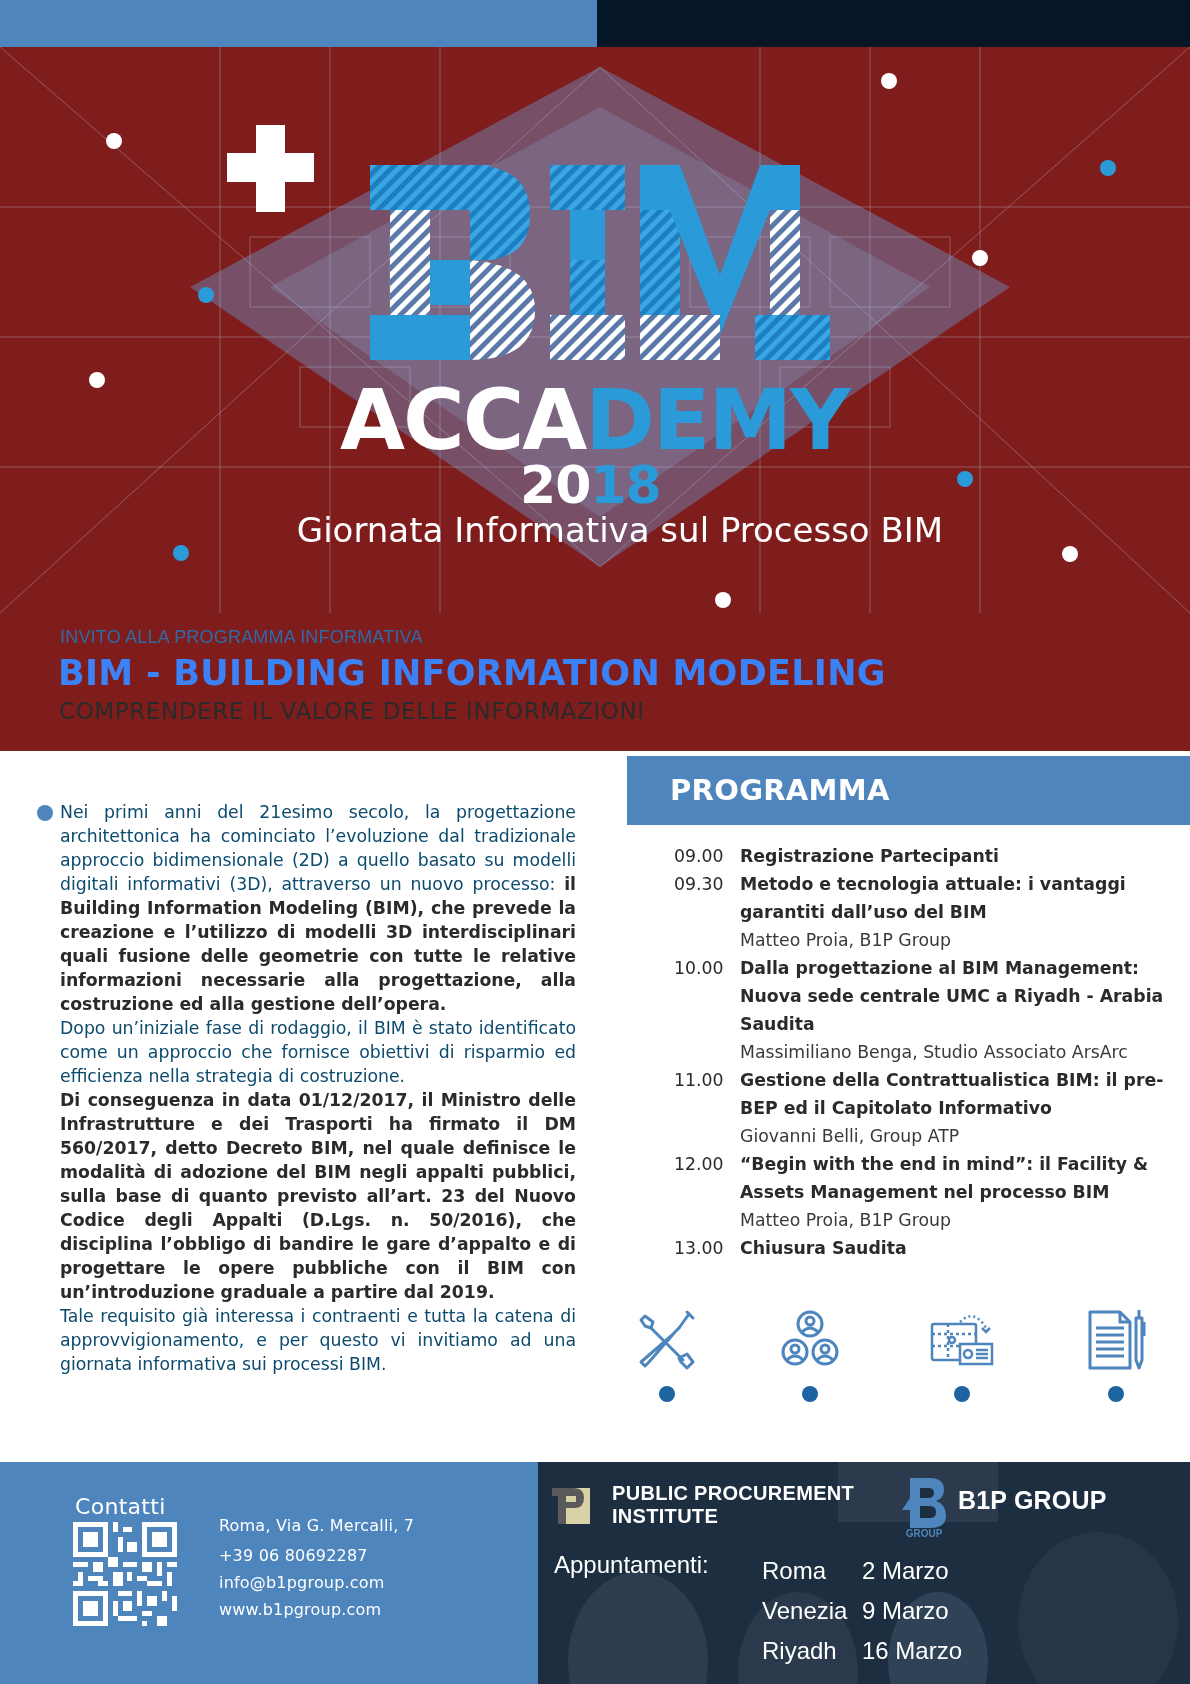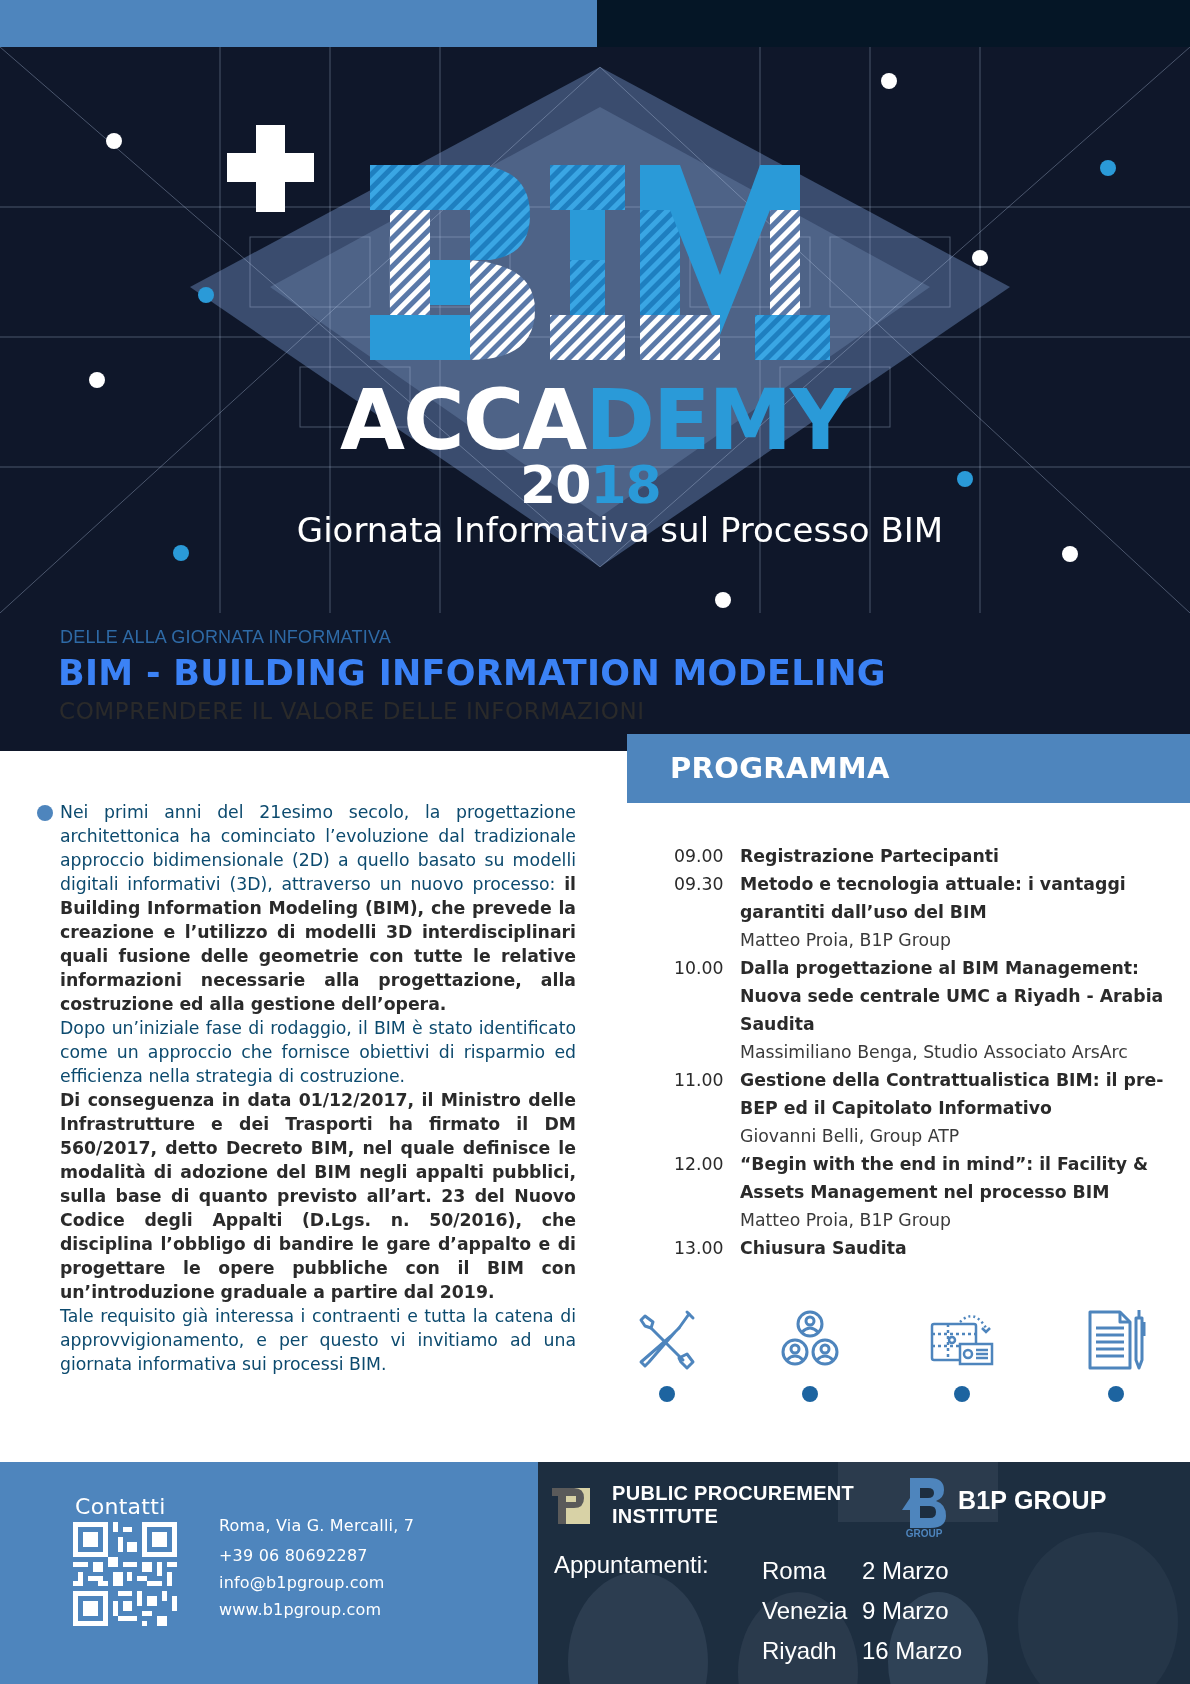--- a/index.html
+++ b/index.html
@@ -1,20 +1,20 @@
 <!DOCTYPE html>
 <html><head>
 <meta charset="utf-8">
 <style>
   * { box-sizing: border-box; margin: 0; padding: 0; }
   html, body { width: 1190px; height: 1684px; overflow: hidden; background: #ffffff; }
   body { font-family: "DejaVu Sans", sans-serif; color: #2a2a2a; position: relative; }
 
   
-  .hero { position: absolute; left: 0; top: 0; width: 1190px; height: 751px; background: #0f172a; overflow: hidden; }
+  .hero { position: absolute; left: 0; top: 0; width: 1190px; height: 751px; background: #7f1d1d; overflow: hidden; }
   .hero-topbar-left { position: absolute; left: 0; top: 0; width: 597px; height: 47px; background: #4e85bd; }
   .hero-topbar-right { position: absolute; left: 597px; top: 0; width: 593px; height: 47px; background: #051626; }
   .hero-building { position: absolute; left: 0; top: 47px; width: 1190px; height: 566px; }
   .dot { position: absolute; border-radius: 50%; }
   .dot.white { background: #ffffff; width: 16px; height: 16px; }
   .dot.blue { background: #2a9ad8; width: 16px; height: 16px; }
   .plus { position: absolute; left: 227px; top: 125px; width: 87px; height: 87px; }
   .plus::before, .plus::after { content: ""; position: absolute; background: #fff; }
   .plus::before { left: 29px; top: 0; width: 29px; height: 87px; }
   .plus::after { left: 0; top: 28px; width: 87px; height: 29px; }
@@ -33,21 +33,21 @@
   .sub-title { position: absolute; left: 59px; top: 696px; color: #2a2a2a; font-family: "DejaVu Sans", sans-serif; font-size: 23px; letter-spacing: 0.6px; line-height: 30px; white-space: nowrap; }
 
   
   .body-bullet { position: absolute; left: 37px; top: 805px; width: 16px; height: 16px; border-radius: 50%; background: #4e85bd; }
   .body-text { position: absolute; left: 60px; top: 800px; width: 516px; font-family: "DejaVu Sans", sans-serif; font-size: 17.3px; line-height: 24px; text-align: justify; color: #2a2a2a; }
   .body-text p { margin: 0; }
   .body-text b { font-weight: bold; color: #2a2a2a; }
   .body-text .lt { color: #0c4a6e; }
 
   
-  .prog-header { position: absolute; left: 627px; top: 734px; width: 563px; height: 69px; background: #4e85bd; }
+  .prog-header { position: absolute; left: 627px; top: 756px; width: 563px; height: 69px; background: #4e85bd; }
   .prog-title { position: absolute; left: 43px; top: 0; line-height: 69px; color: #ffffff; font-weight: bold; font-size: 29px; letter-spacing: 0.3px; }
   .schedule { position: absolute; left: 632px; top: 842px; width: 555px; font-family: "DejaVu Sans", sans-serif; font-size: 17.3px; line-height: 28px; }
   .sched-row { display: flex; }
   .sched-time { width: 66px; flex: 0 0 66px; color: #2a2a2a; margin-left: 42px; }
   .sched-body { flex: 1; }
   .sched-title { font-weight: bold; color: #2a2a2a; }
   .sched-speaker { color: #3a3a3a; }
 
   
   .icon-row { position: absolute; left: 627px; top: 1305px; width: 563px; height: 100px; }
@@ -152,21 +152,21 @@
 
   <div class="accademy">
     <span class="w">ACCA</span><span class="b">DEMY</span>
   </div>
   <div class="year">
     <span class="w">20</span><span class="b">18</span>
   </div>
   <div class="hero-subtitle">Giornata Informativa sul Processo BIM</div>
 </div>
 
-<div class="invite">DELLE ALLA GIORNATA INFORMATIVA</div>
+<div class="invite">INVITO ALLA PROGRAMMA INFORMATIVA</div>
 <div class="main-title">BIM - BUILDING INFORMATION MODELING</div>
 <div class="sub-title">COMPRENDERE IL VALORE DELLE INFORMAZIONI</div>
 
 <div class="body-bullet"></div>
 <div class="body-text">
   <p><span class="lt">Nei primi anni del 21esimo secolo, la progettazione architettonica ha cominciato l’evoluzione dal tradizionale approccio bidimensionale (2D) a quello basato su modelli digitali informativi (3D), attraverso un nuovo processo: </span><b>il Building Information Modeling (BIM), che prevede la creazione e l’utilizzo di modelli 3D interdisciplinari quali fusione delle geometrie con tutte le relative informazioni necessarie alla progettazione, alla costruzione ed alla gestione dell’opera.</b></p>
   <p class="lt">Dopo un’iniziale fase di rodaggio, il BIM è stato identificato come un approccio che fornisce obiettivi di risparmio ed efficienza nella strategia di costruzione.</p>
   <p><b>Di conseguenza in data 01/12/2017, il Ministro delle Infrastrutture e dei Trasporti ha firmato il DM 560/2017, detto Decreto BIM, nel quale definisce le modalità di adozione del BIM negli appalti pubblici, sulla base di quanto previsto all’art. 23 del Nuovo Codice degli Appalti (D.Lgs. n. 50/2016), che disciplina l’obbligo di bandire le gare d’appalto e di progettare le opere pubbliche con il BIM con un’introduzione graduale a partire dal 2019.</b></p>
   <p class="lt">Tale requisito già interessa i contraenti e tutta la catena di approvvigionamento, e per questo vi invitiamo ad una giornata informativa sui processi BIM.</p>
 </div>

